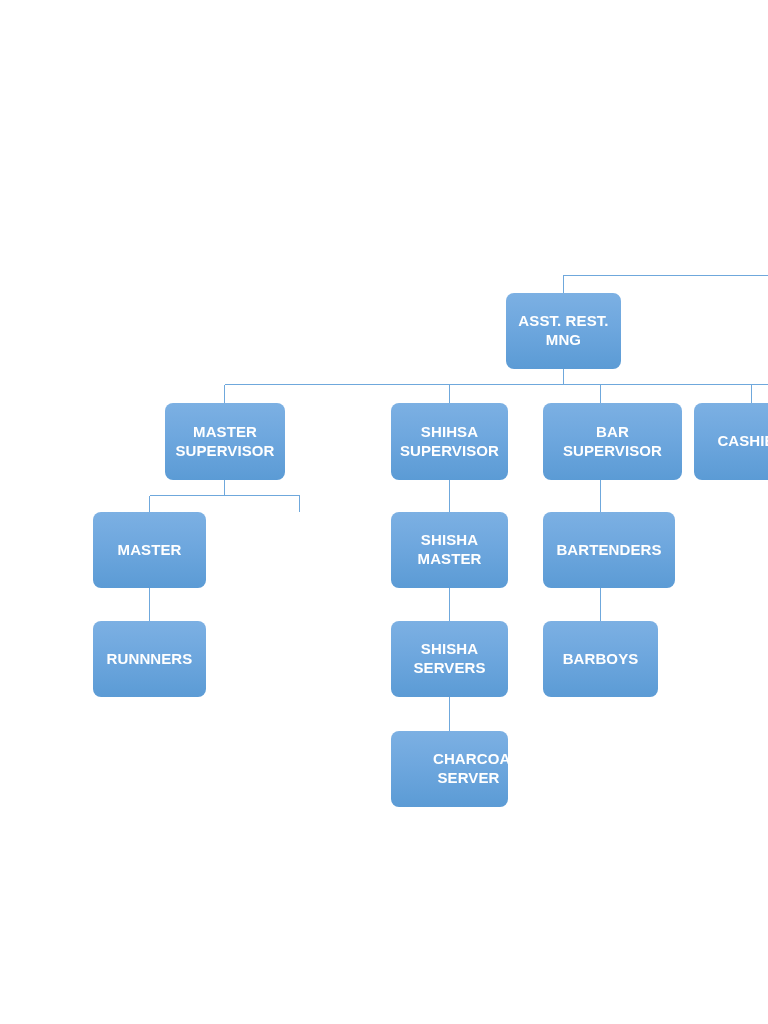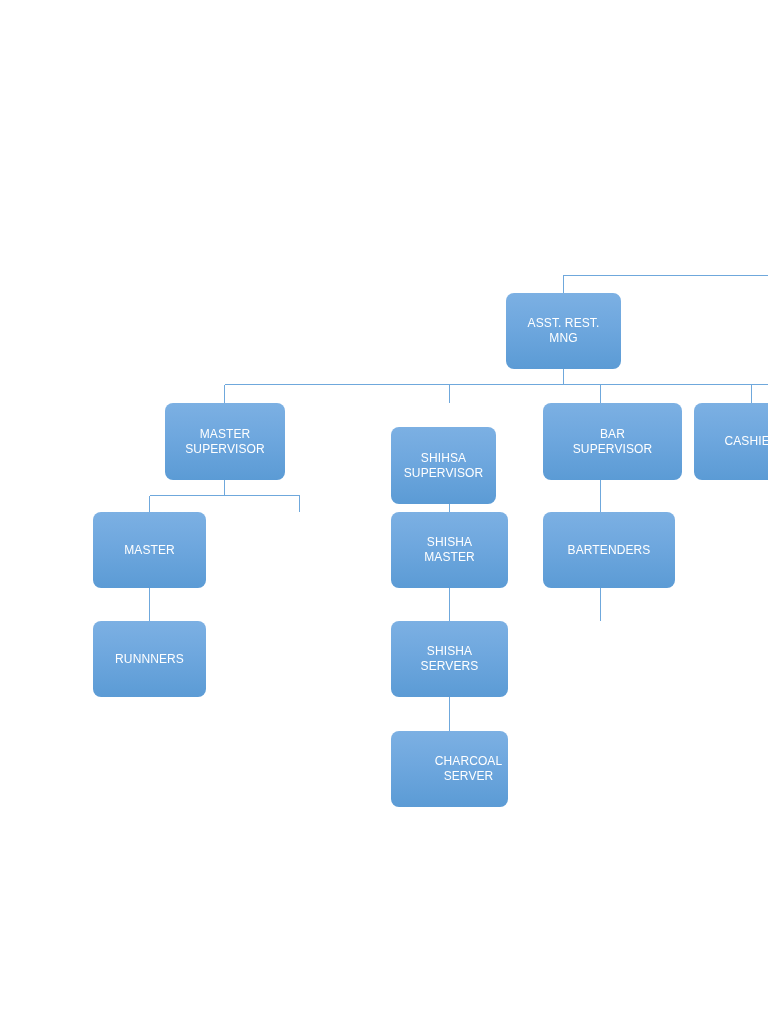--- a/index.html
+++ b/index.html
@@ -29,24 +29,24 @@
   }
   .org-node {
     position: absolute;
     box-sizing: border-box;
     border-radius: 8px;
     background: linear-gradient(180deg, #7cb0e3 0%, #6ea7de 45%, #5b9bd5 100%);
     color: #ffffff;
     display: flex;
     align-items: center;
     text-align: center;
-    font-size: 12px;
+    font-size: 15px;
     line-height: 1.25;
     letter-spacing: 0.1px;
-    font-weight: 400;
+    font-weight: 700;
     padding: 2px 4px;
     white-space: pre-line;
     z-index: 2;
   }
   .org-node .node-label {
     display: block;
     width: 100%;
   }
 </style>
 </head>
@@ -83,21 +83,21 @@
   <div class="org-node" style="left:506px; top:293px; width:115px; height:76px;">
     <span class="node-label">ASST. REST.
 MNG</span>
   </div>
 
   <div class="org-node" style="left:165px; top:403px; width:120px; height:77px;">
     <span class="node-label">MASTER
 SUPERVISOR</span>
   </div>
 
-  <div class="org-node" style="left:391px; top:427px; width:105px; height:77px;">
+  <div class="org-node" style="left:391px; top:403px; width:117px; height:77px;">
     <span class="node-label">SHIHSA
 SUPERVISOR</span>
   </div>
 
   <div class="org-node" style="left:543px; top:403px; width:139px; height:77px;">
     <span class="node-label">BAR
 SUPERVISOR</span>
   </div>
 
   <div class="org-node" style="left:694px; top:403px; width:115px; height:77px;">
@@ -120,19 +120,22 @@
 
   <div class="org-node" style="left:93px; top:621px; width:113px; height:76px;">
     <span class="node-label">RUNNNERS</span>
   </div>
 
   <div class="org-node" style="left:391px; top:621px; width:117px; height:76px;">
     <span class="node-label">SHISHA
 SERVERS</span>
   </div>
 
+  <div class="org-node" style="left:543px; top:621px; width:115px; height:76px;">
+    <span class="node-label">BARBOYS</span>
+  </div>
 
   <div class="org-node" style="left:391px; top:731px; width:117px; height:76px;padding-left:42px;">
     <span class="node-label">CHARCOAL
 SERVER</span>
   </div>
 
 </div>
 
 </body></html>

